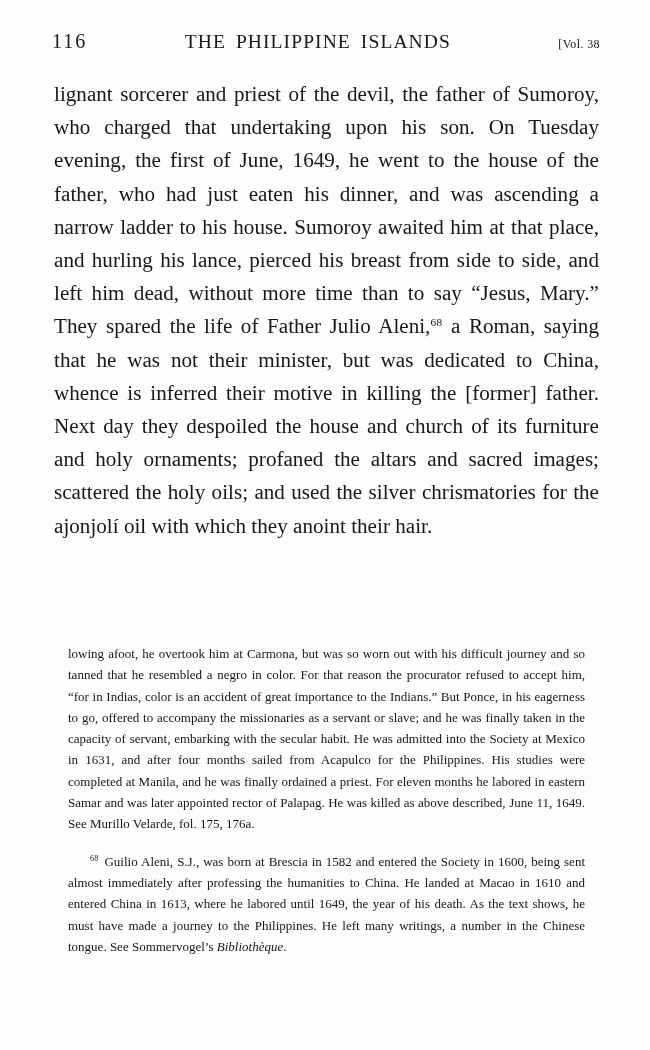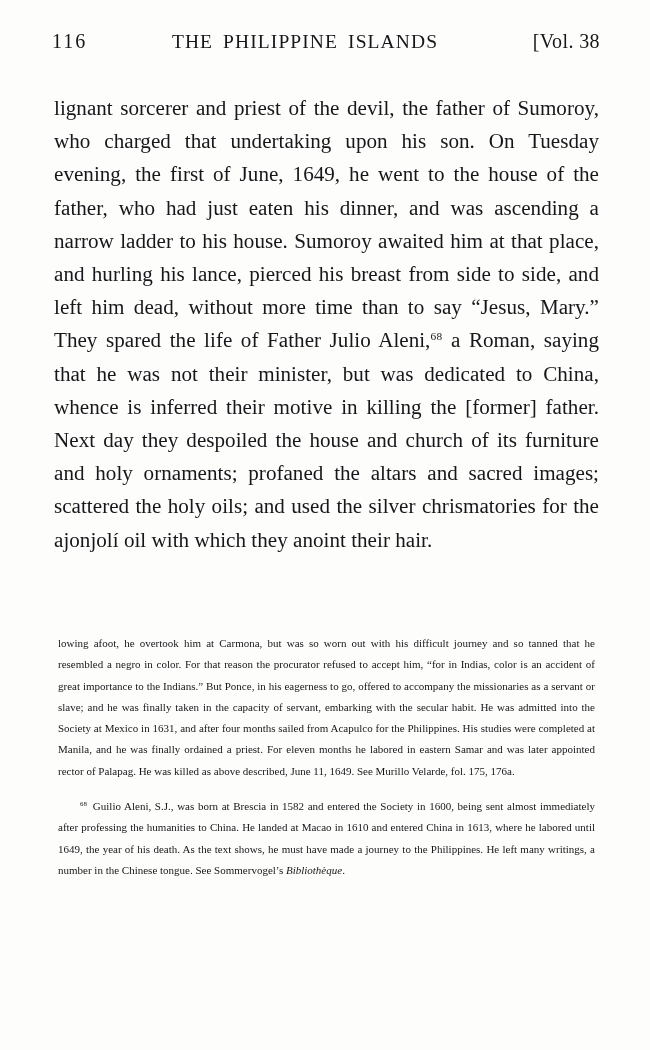--- a/index.html
+++ b/index.html
@@ -43,30 +43,30 @@
   .head-title {
     flex: 1;
     text-align: center;
     font-size: 19.5px;
     letter-spacing: 1.1px;
     word-spacing: 4px;
     white-space: nowrap;
     padding-right: 10px;
   }
   .vol {
-    font-size: 20px;
+    font-size: 12px;
     letter-spacing: 0.4px;
     white-space: nowrap;
     font-variant-numeric: oldstyle-nums;
   }
 
   
   .body-block {
     position: absolute;
-    top: 92px;
+    top: 78px;
     left: 54px;
     width: 545px;
   }
   .body-block p {
     margin: 0;
     font-size: 21.1px;
     line-height: 33.2px;
     text-align: justify;
     text-align-last: left;
     -webkit-hyphens: none;
@@ -86,22 +86,22 @@
   }
 
   
   .footnotes {
     position: absolute;
     top: 627px;
     left: 52px;
     width: 549px;
   }
   .footnotes .fn {
-    margin: 6px;
-    font-size: 11px;
+    margin: 16px;
+    font-size: 13px;
     line-height: 21.3px;
     text-align: justify;
     text-align-last: left;
     font-variant-numeric: oldstyle-nums;
   }
   .footnotes .fn + .fn {
     margin-top: 14px;
     font-family: Liberation Serif, serif;
   }
   .footnotes .fn.cont {

